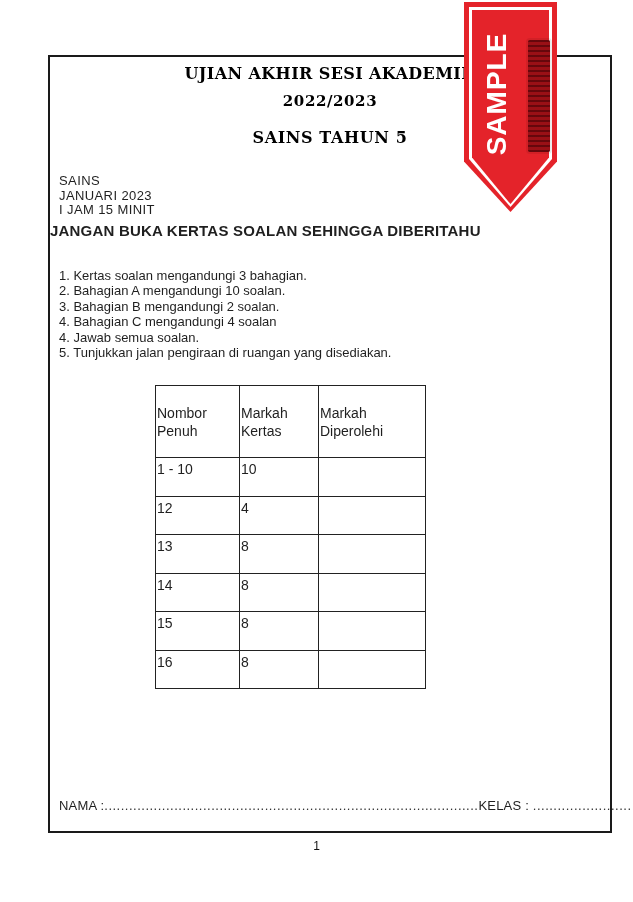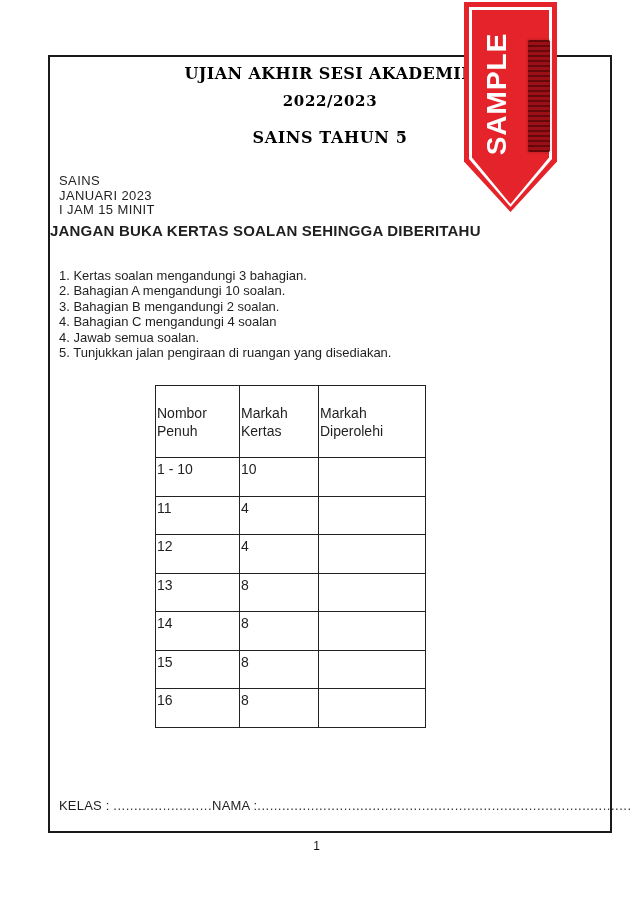--- a/index.html
+++ b/index.html
@@ -104,25 +104,20 @@
         <span>Markah</span><br>
         <span>Diperolehi</span>
       </th>
     </tr>
     <tr>
       <td>1 - 10</td>
       <td>10</td>
       <td></td>
     </tr>
     <tr>
-      <td>11</td>
-      <td>4</td>
-      <td></td>
-    </tr>
-    <tr>
       <td>12</td>
       <td>4</td>
       <td></td>
     </tr>
     <tr>
       <td>13</td>
       <td>8</td>
       <td></td>
     </tr>
     <tr>
@@ -137,22 +132,22 @@
     </tr>
     <tr>
       <td>16</td>
       <td>8</td>
       <td></td>
     </tr>
   </tbody>
     </table>
 
   <div class="sig-row">
+    <span><span>NAMA :</span><span class="dots">...........................................................................................</span></span>
     <span><span>KELAS :</span> <span class="dots">........................</span></span>
-    <span><span>NAMA :</span><span class="dots">...........................................................................................</span></span>
   </div>
 
 </div>
 
 <div class="ribbon">
   <div class="layer outer"></div>
   <div class="layer mid"></div>
   <div class="layer inner"></div>
   <div class="sample-text">SAMPLE</div>
   <div class="watermark-strip"></div>

